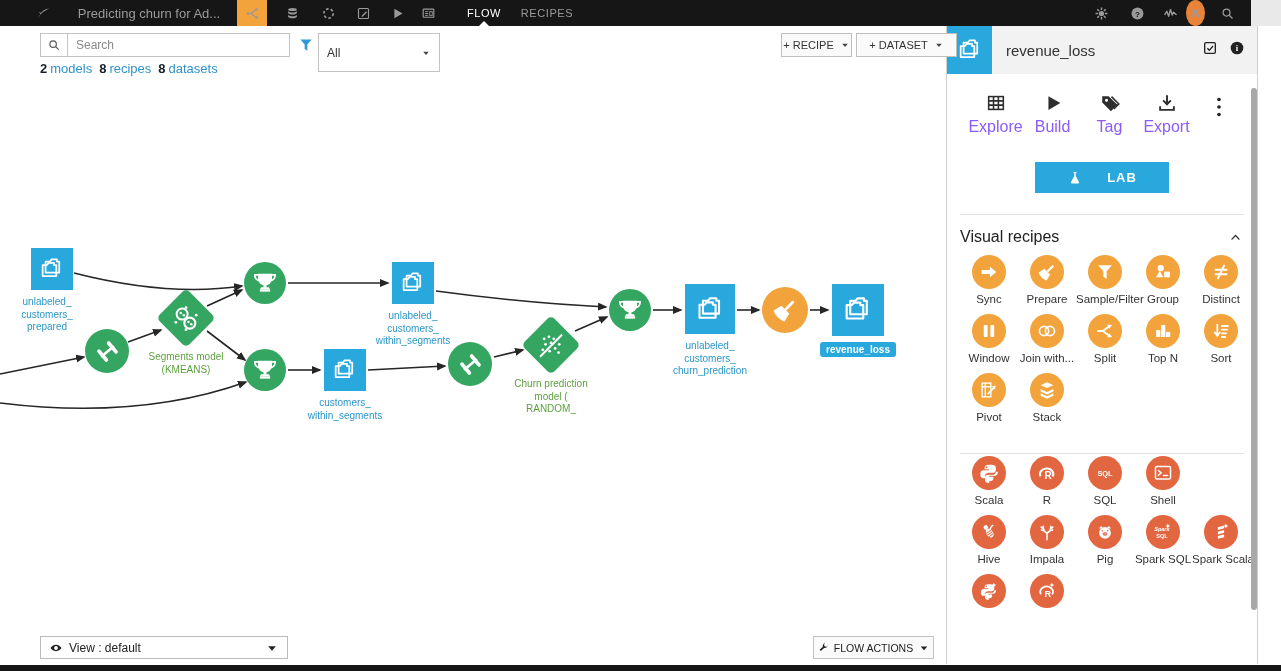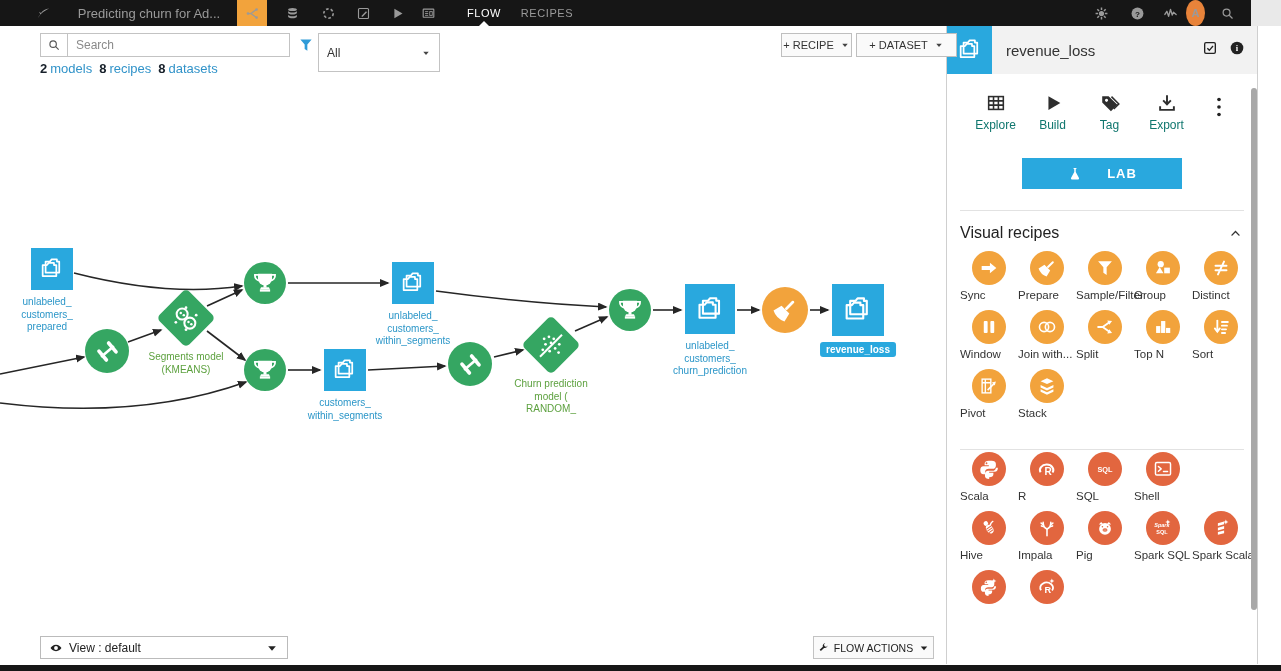--- a/index.html
+++ b/index.html
@@ -66,33 +66,33 @@
   .panel-header .ds-ic svg{width:28px;height:28px}
   .panel-title{font-size:15px;color:#333;margin-left:14px}
   .panel-hicons{margin-left:auto;display:flex;gap:11px;padding-right:12px;color:#222}
   .panel-hicons svg{width:16px;height:16px;cursor:pointer}
   .panel-tabs{display:flex;justify-content:space-between;padding:0 13px;height:26px;align-items:flex-end}
   .ptab{font-size:11px;letter-spacing:.4px;color:#666;padding-bottom:5px;cursor:pointer;font-weight:bold}
   .ptab.active{color:#111;border-bottom:2px solid #111}
   .panel-actions{display:flex;align-items:flex-start;padding:18px 14px 0 20px;gap:0}
   .paction{width:57px;text-align:center;color:#333;cursor:pointer}
   .paction svg{width:22px;height:22px;margin:0 auto 4px}
-  .paction .plabel{font-size:12px;color:#0f766e}
+  .paction .plabel{font-size:16px;color:#8b5cf6}
   .kebab{margin-left:14px;color:#222;cursor:pointer;padding-top:2px}
   .kebab svg{width:20px;height:26px}
-  .lab-btn{width:160px;height:31px;background:#29a8de;color:#fff;margin:26px auto 0;display:flex;align-items:center;
+  .lab-btn{width:134px;height:31px;background:#29a8de;color:#fff;margin:26px auto 0;display:flex;align-items:center;
     justify-content:center;gap:24px;font-size:13px;font-weight:bold;letter-spacing:1px;cursor:pointer}
   .lab-btn svg{width:16px;height:16px}
   .pdivider{border:none;border-top:1px solid #e2e2e2;margin:21px 13px 0}
   .sec-head{display:flex;align-items:center;justify-content:space-between;padding:13px 15px 7px 13px}
   .sec-title{font-size:16px;color:#222}
   .sec-chev{color:#333;cursor:pointer}
   .sec-chev svg{width:13px;height:13px;display:block}
   .rgrid{display:grid;grid-template-columns:repeat(5,58px);padding:2px 0 0 13px}
-  .ritem{text-align:left;margin-bottom:9px;cursor:pointer}
+  .ritem{text-align:center;margin-bottom:9px;cursor:pointer}
   .ritem .circ{width:34px;height:34px;border-radius:50%;margin:0 auto;display:flex;align-items:center;justify-content:center;color:#fff}
   .ritem .circ svg{width:22px;height:22px}
   .circ-amber{background:#f2a33c;--bg:#f2a33c}
   .circ-red{background:#e2663f;--bg:#e2663f}
   .ritem .rlabel{font-size:11.5px;color:#333;margin-top:4px;white-space:nowrap}
   .scroll-thumb{position:absolute;left:1251px;top:88px;width:6px;height:522px;background:#a8a8a8;border-radius:3px;z-index:40}
   .bottombar{position:absolute;left:0;top:665px;width:1281px;height:6px;background:#161616;z-index:50}
 </style>
 </head>
 <body>

